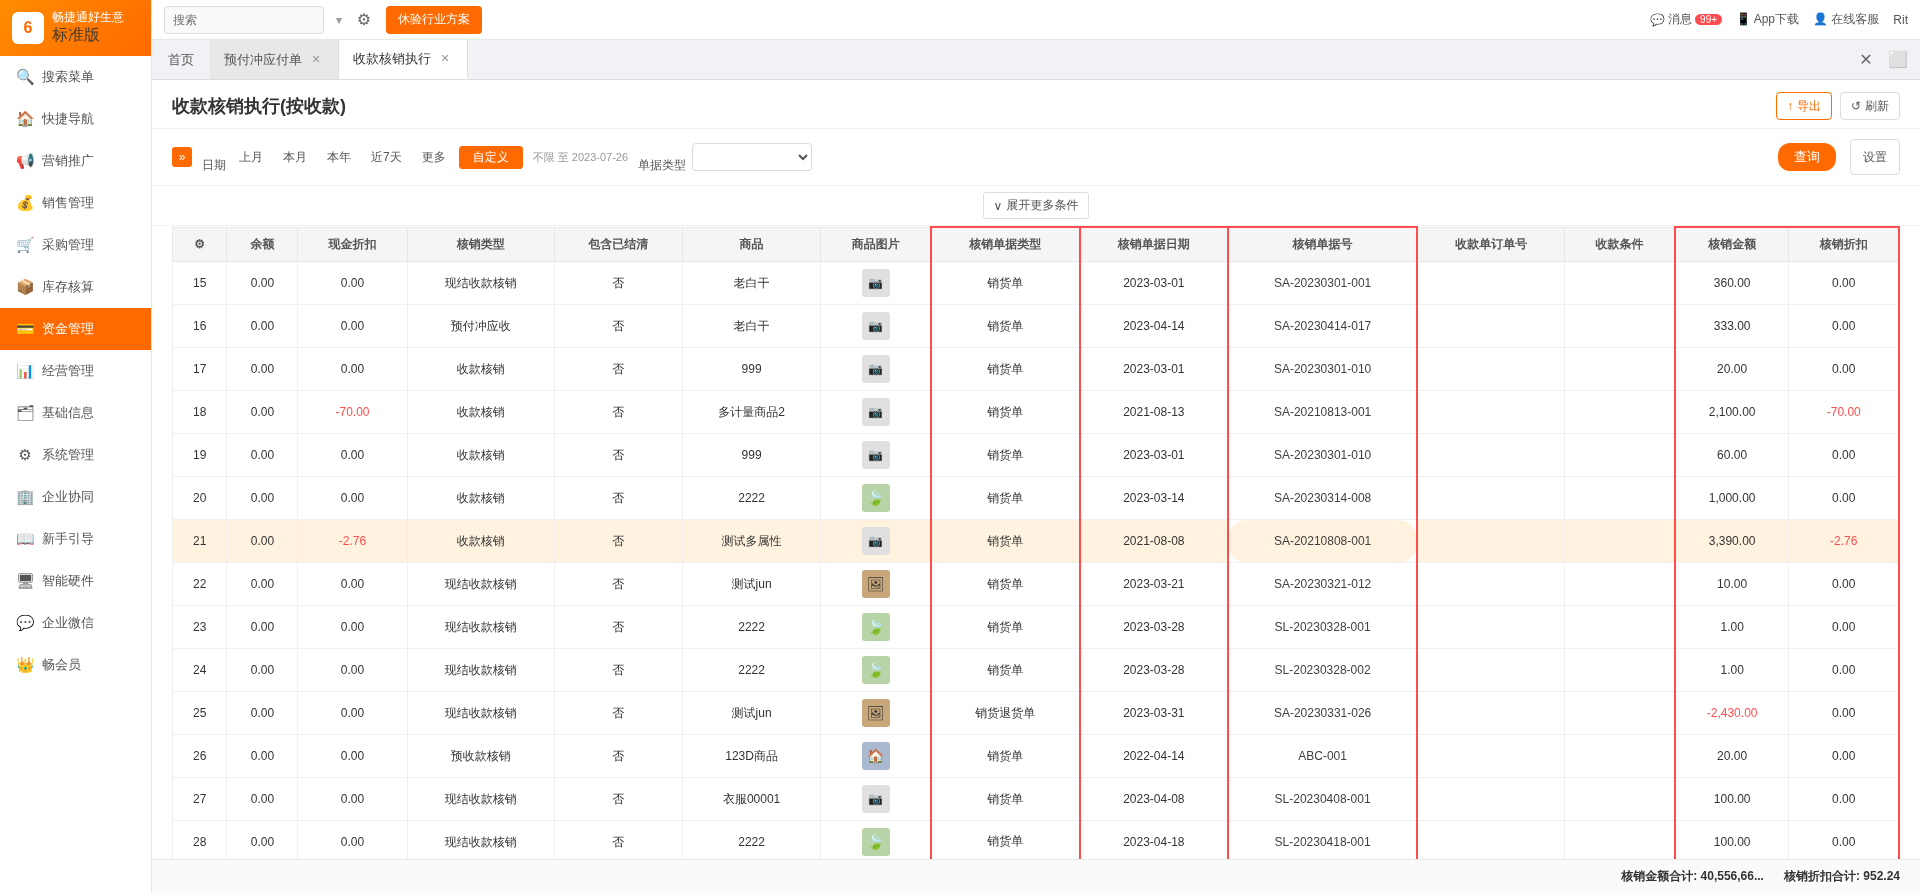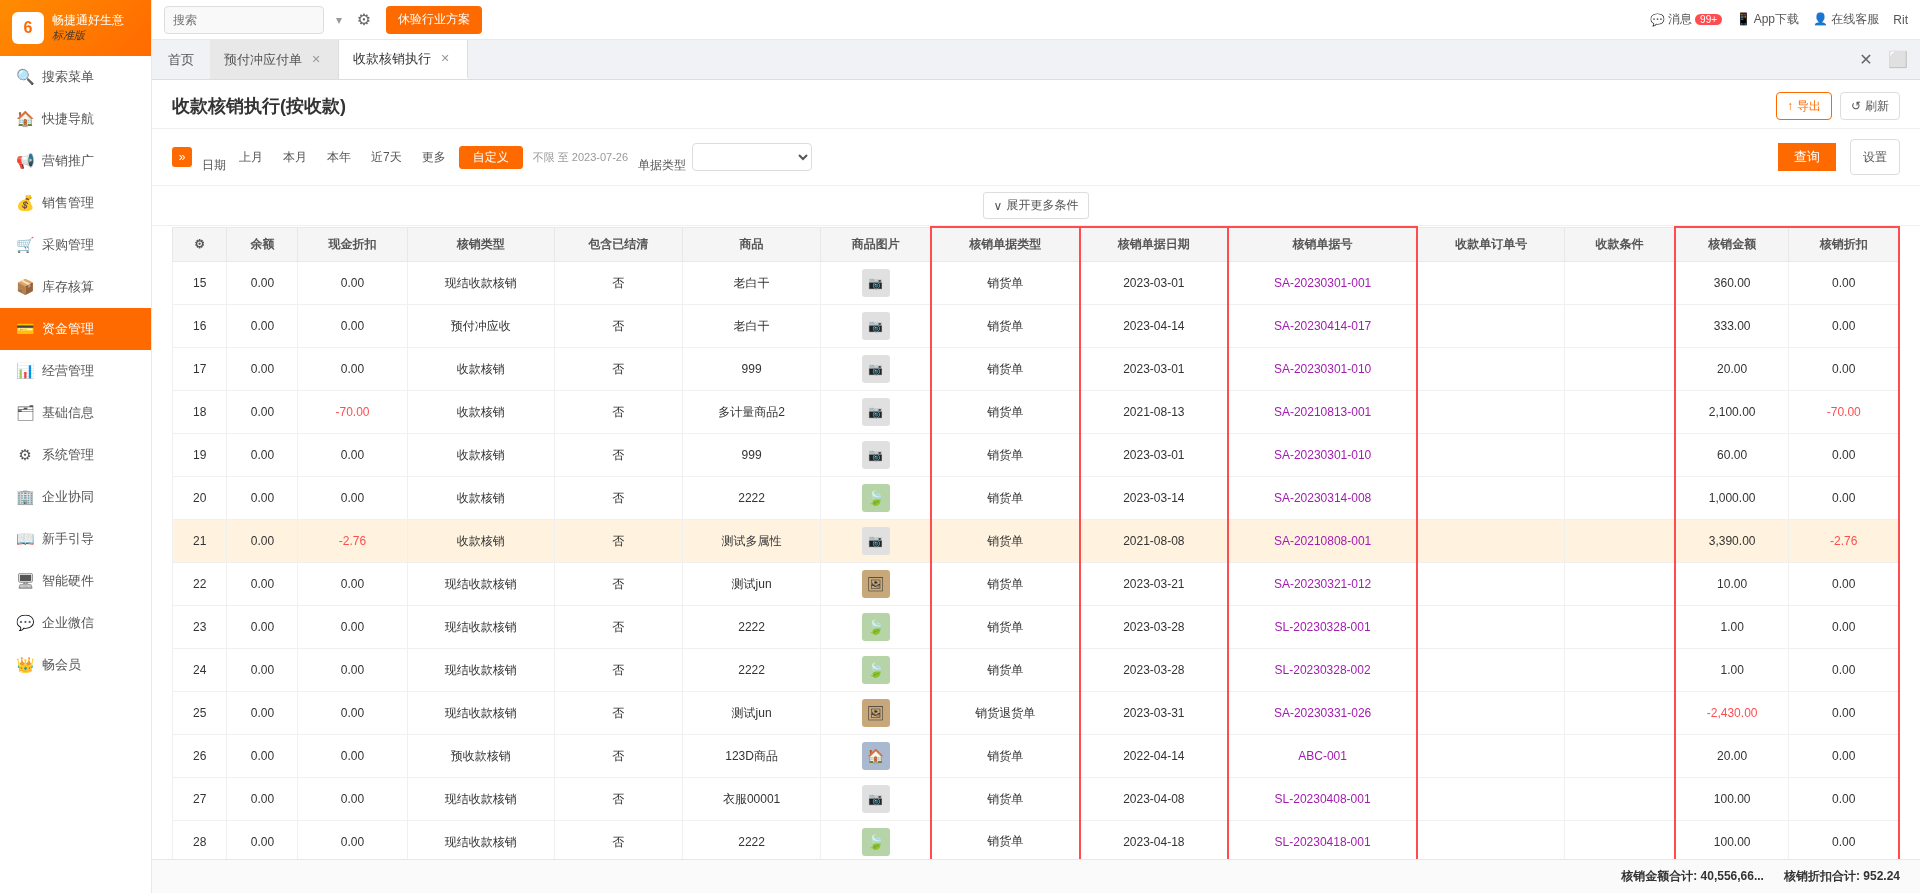--- a/index.html
+++ b/index.html
@@ -3,21 +3,21 @@
   <meta charset="utf-8">
   <style>
     * { box-sizing: border-box; margin: 0; padding: 0; }
     body { font-family: 'Microsoft YaHei', Arial, sans-serif; font-size: 13px; background: #f0f2f5; color: #333; display: flex; height: 893px; overflow: hidden; }
 
     
     .sidebar { width: 152px; background: #fff; border-right: 1px solid #e8e8e8; display: flex; flex-direction: column; flex-shrink: 0; }
     .sidebar-logo { height: 56px; background: linear-gradient(135deg, #ff8c00, #ff6a00); display: flex; align-items: center; padding: 0 12px; }
     .sidebar-logo-icon { width: 32px; height: 32px; background: #fff; border-radius: 6px; display: flex; align-items: center; justify-content: center; color: #ff6a00; font-weight: bold; font-size: 16px; margin-right: 8px; }
     .sidebar-logo-text { color: #fff; font-size: 12px; line-height: 1.3; }
-    .sidebar-logo-sub { font-size: 11px; opacity: 0.9; font-style: italic; }
+    .sidebar-logo-sub { font-size: 16px; opacity: 0.9; }
     .sidebar-item { display: flex; align-items: center; padding: 12px 16px; cursor: pointer; color: #555; gap: 8px; }
     .sidebar-item.active { background: #ff6a00; color: #fff; }
     .sidebar-item-icon { font-size: 15px; width: 18px; text-align: center; }
     .sidebar-item-label { font-size: 13px; }
 
     
     .main { flex: 1; display: flex; flex-direction: column; overflow: hidden; }
 
     
     .topbar { height: 40px; background: #fff; border-bottom: 1px solid #e8e8e8; display: flex; align-items: center; padding: 0 12px; gap: 8px; }
@@ -50,31 +50,31 @@
     .filter-expand-btn { width: 20px; height: 20px; background: #ff6a00; color: #fff; border: none; border-radius: 3px; cursor: pointer; display: flex; align-items: center; justify-content: center; font-size: 12px; }
     .filter-group { display: flex; align-items: center; gap: 6px; font-size: 12px; }
     .filter-label { color: #555; margin-top: 17px; }
     .filter-date-btn { padding: 2px 6px; border: 1px solid transparent; border-radius: 3px; cursor: pointer; font-size: 12px; color: #555; background: none; }
     .filter-date-btn.active { background: #ff6a00; color: #fff; border-radius: 3px; padding: 2px 13px; }
     .filter-date-custom { border: 1px solid #ff6a00; color: #ff6a00; border-radius: 3px; }
     .filter-date-range { color: #999; font-size: 11px; margin-left: 4px; }
     .filter-input { height: 28px; border: 1px solid #ddd; border-radius: 4px; padding: 0 8px; font-size: 12px; min-width: 140px; color: #999; }
     .filter-dots { color: #999; letter-spacing: 2px; }
     .filter-select { height: 28px; border: 1px solid #ddd; border-radius: 4px; padding: 0 8px; font-size: 12px; min-width: 120px; color: #555; background: #fff; }
-    .btn-query { height: 28px; background: #ff6a00; color: #fff; border: none; border-radius: 0; padding: 0 16px; cursor: pointer; font-size: 13px; }
+    .btn-query { height: 28px; background: #ff6a00; color: #fff; border: none; border-radius: 12px; padding: 0 16px; cursor: pointer; font-size: 13px; }
     .btn-settings { height: 36px; border: 1px solid #ddd; color: #555; background: #fff; border-radius: 4px; padding: 0 12px; cursor: pointer; font-size: 12px; margin-left: 4px; }
     .expand-more { display: flex; align-items: center; gap: 4px; color: #555; font-size: 12px; cursor: pointer; padding: 4px 10px; border: 1px solid #ddd; border-radius: 3px; }
 
     
     .table-container { flex: 1; overflow: auto; padding: 0 20px; position: relative; }
     table { width: 100%; border-collapse: collapse; font-size: 12px; }
     thead th { background: #f5f5f5; border: 1px solid #e8e8e8; padding: 8px 10px; text-align: center; font-weight: 600; color: #555; white-space: nowrap; position: sticky; top: 0; z-index: 2; }
     tbody td { border: 1px solid #f0f0f0; padding: 7px 10px; text-align: center; color: #333; white-space: nowrap; }
     tbody tr.highlighted { background: #fff3e0; }
-    .link-text { color: #a21caf; cursor: pointer; text-decoration: none; text-align: center; }
+    .link-text { color: #404040; cursor: pointer; text-decoration: none; text-align: center; }
     .text-red { color: #ff4d4f; }
 
     
     .table-footer { padding: 8px 20px; background: #fafafa; border-top: 1px solid #e8e8e8; display: flex; justify-content: flex-end; gap: 20px; font-size: 12px; font-weight: 600; color: #333; }
   </style>
 </head>
 <body>
 
 <div class="sidebar">
   <div class="sidebar-logo">
@@ -355,21 +355,21 @@
             <tr class="highlighted">
               <td>21</td>
               <td>0.00</td>
               <td><span class="text-red">-2.76</span></td>
               <td>收款核销</td>
               <td>否</td>
               <td>测试多属性</td>
               <td><span style="display:inline-flex;width:28px;height:28px;background:#e0e0e0;border-radius:3px;align-items:center;justify-content:center;font-size:12px;color:#999;">📷</span></td>
               <td style="border-left: 2px solid rgb(255, 77, 79);">销货单</td>
               <td style="border-left: 2px solid rgb(255, 77, 79); border-right: 2px solid rgb(255, 77, 79);">2021-08-08</td>
-              <td style="border-right: 2px solid rgb(255, 77, 79);"><a class="link-text">SA-20210808-001</a></td>
+              <td style="border-right: 2px solid rgb(255, 77, 79); border-radius: 19px;"><a class="link-text">SA-20210808-001</a></td>
               <td></td>
               <td></td>
               <td style="border-left: 2px solid rgb(255, 77, 79);"><span class="">3,390.00</span></td>
               <td style="border-right: 2px solid rgb(255, 77, 79);"><span class="text-red">-2.76</span></td>
             </tr>
             <tr>
               <td>22</td>
               <td>0.00</td>
               <td><span class="">0.00</span></td>
               <td>现结收款核销</td>

